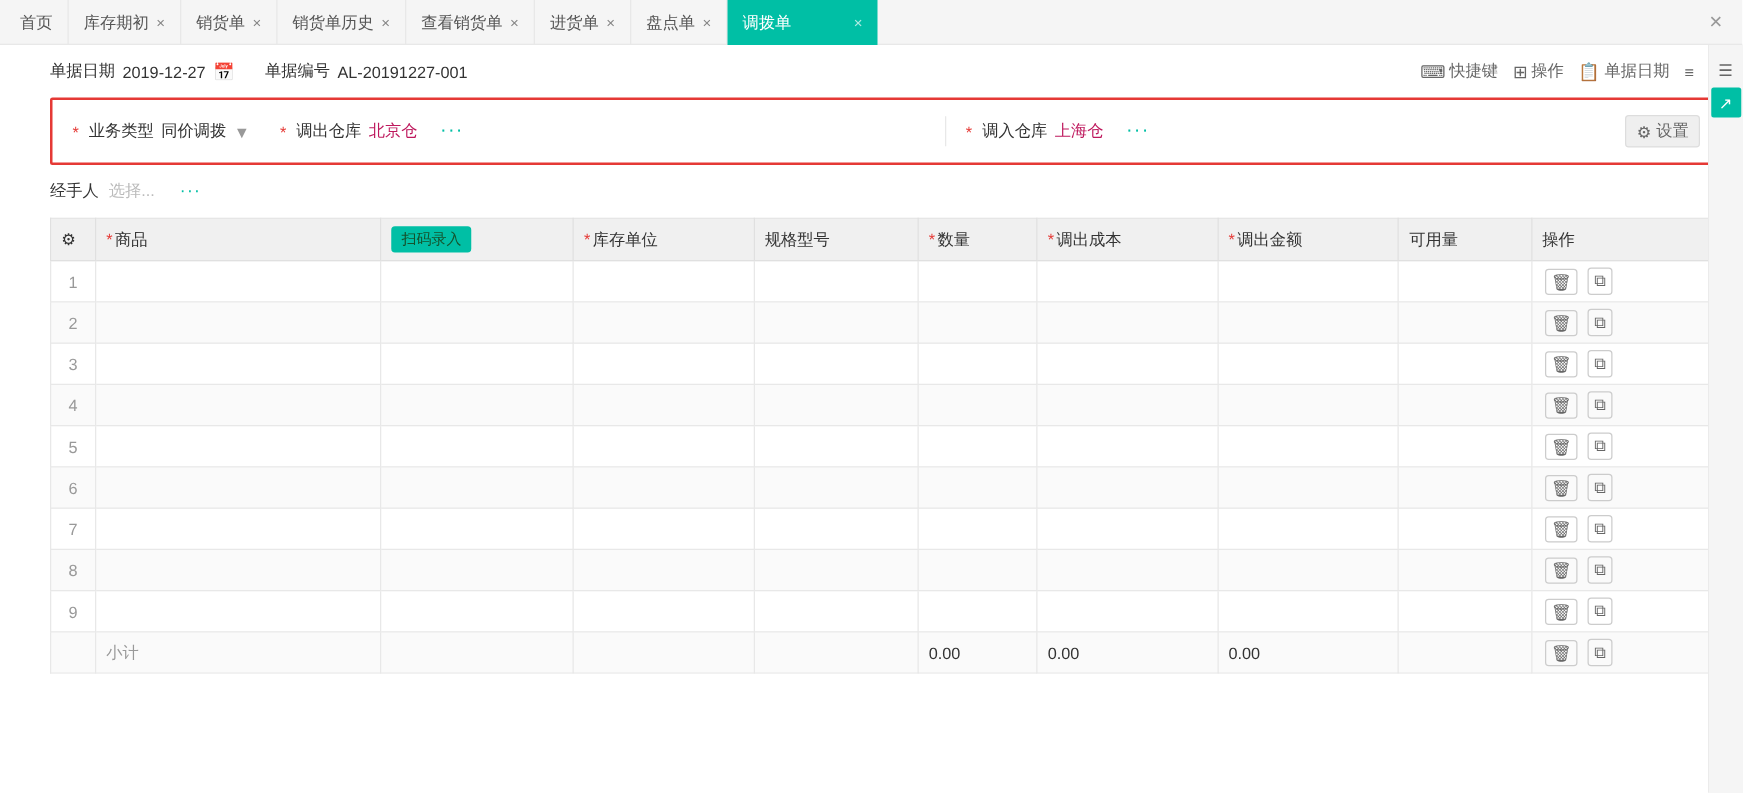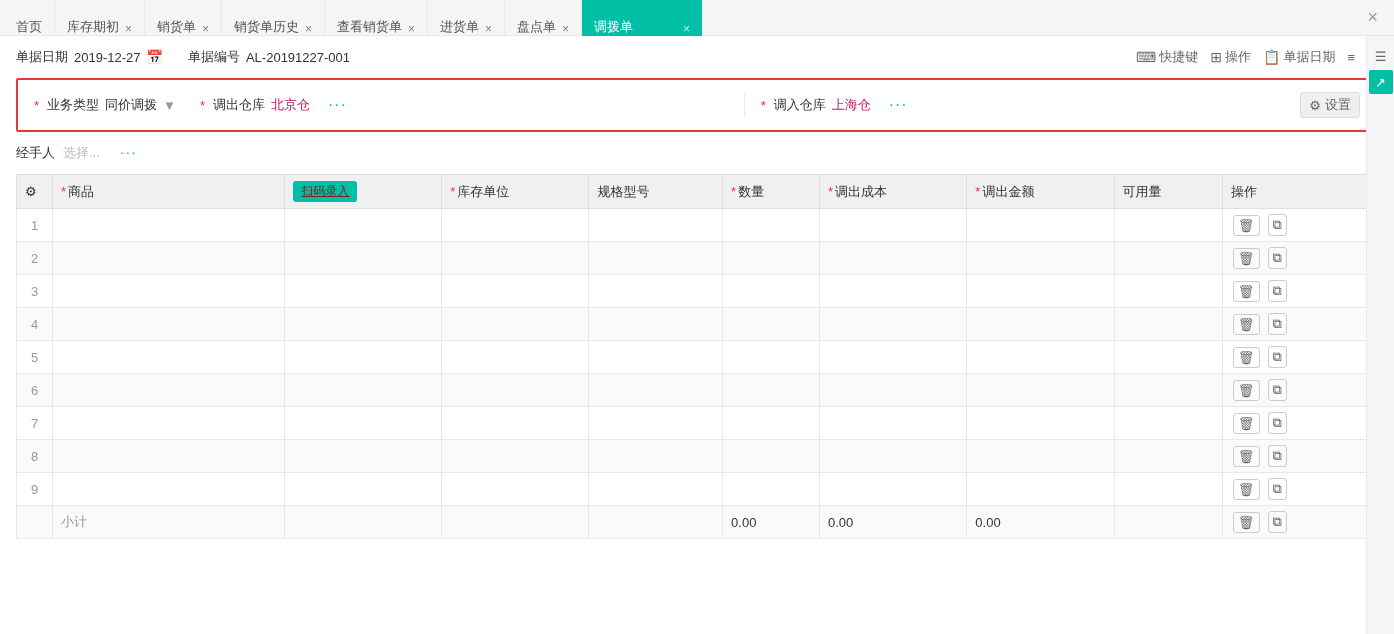--- a/index.html
+++ b/index.html
@@ -9,21 +9,21 @@
     .tab-bar {
       display: flex;
       align-items: center;
       border-bottom: 1px solid #e8e8e8;
       background: #f5f5f5;
       height: 36px;
       padding: 0 4px;
     }
     .tab-item {
       display: flex;
-      align-items: flex-end;
+      align-items: center;
       padding: 0 12px;
       height: 36px;
       cursor: pointer;
       font-size: 13px;
       color: #555;
       white-space: nowrap;
       border-right: 1px solid #e8e8e8;
     }
     .tab-item.active {
       background: #00bfa5;
@@ -44,20 +44,21 @@
       padding: 0 12px;
       font-size: 18px;
       cursor: pointer;
       color: #999;
     }
 
     
     .content-area {
       padding: 12px 16px;
       background: #fff;
+      margin-left: 24px;
     }
 
     
     .header-row {
       display: flex;
       align-items: center;
       margin-bottom: 12px;
       gap: 24px;
     }
     .field-group {
@@ -172,27 +173,26 @@
       background: #fff8e1;
       font-weight: normal;
     }
     .th-settings {
       width: 36px;
       text-align: center;
     }
     .th-product { min-width: 120px; }
     .scan-btn {
       background: #00bfa5;
-      color: #7f1d1d;
+      color: #14532d;
       border: none;
       padding: 2px 8px;
       border-radius: 3px;
       font-size: 12px;
       cursor: pointer;
-      text-decoration: underline;
     }
     .op-btn {
       background: none;
       border: 1px solid #ccc;
       border-radius: 3px;
       padding: 2px 4px;
       cursor: pointer;
       color: #666;
       font-size: 13px;
       margin: 0 2px;

